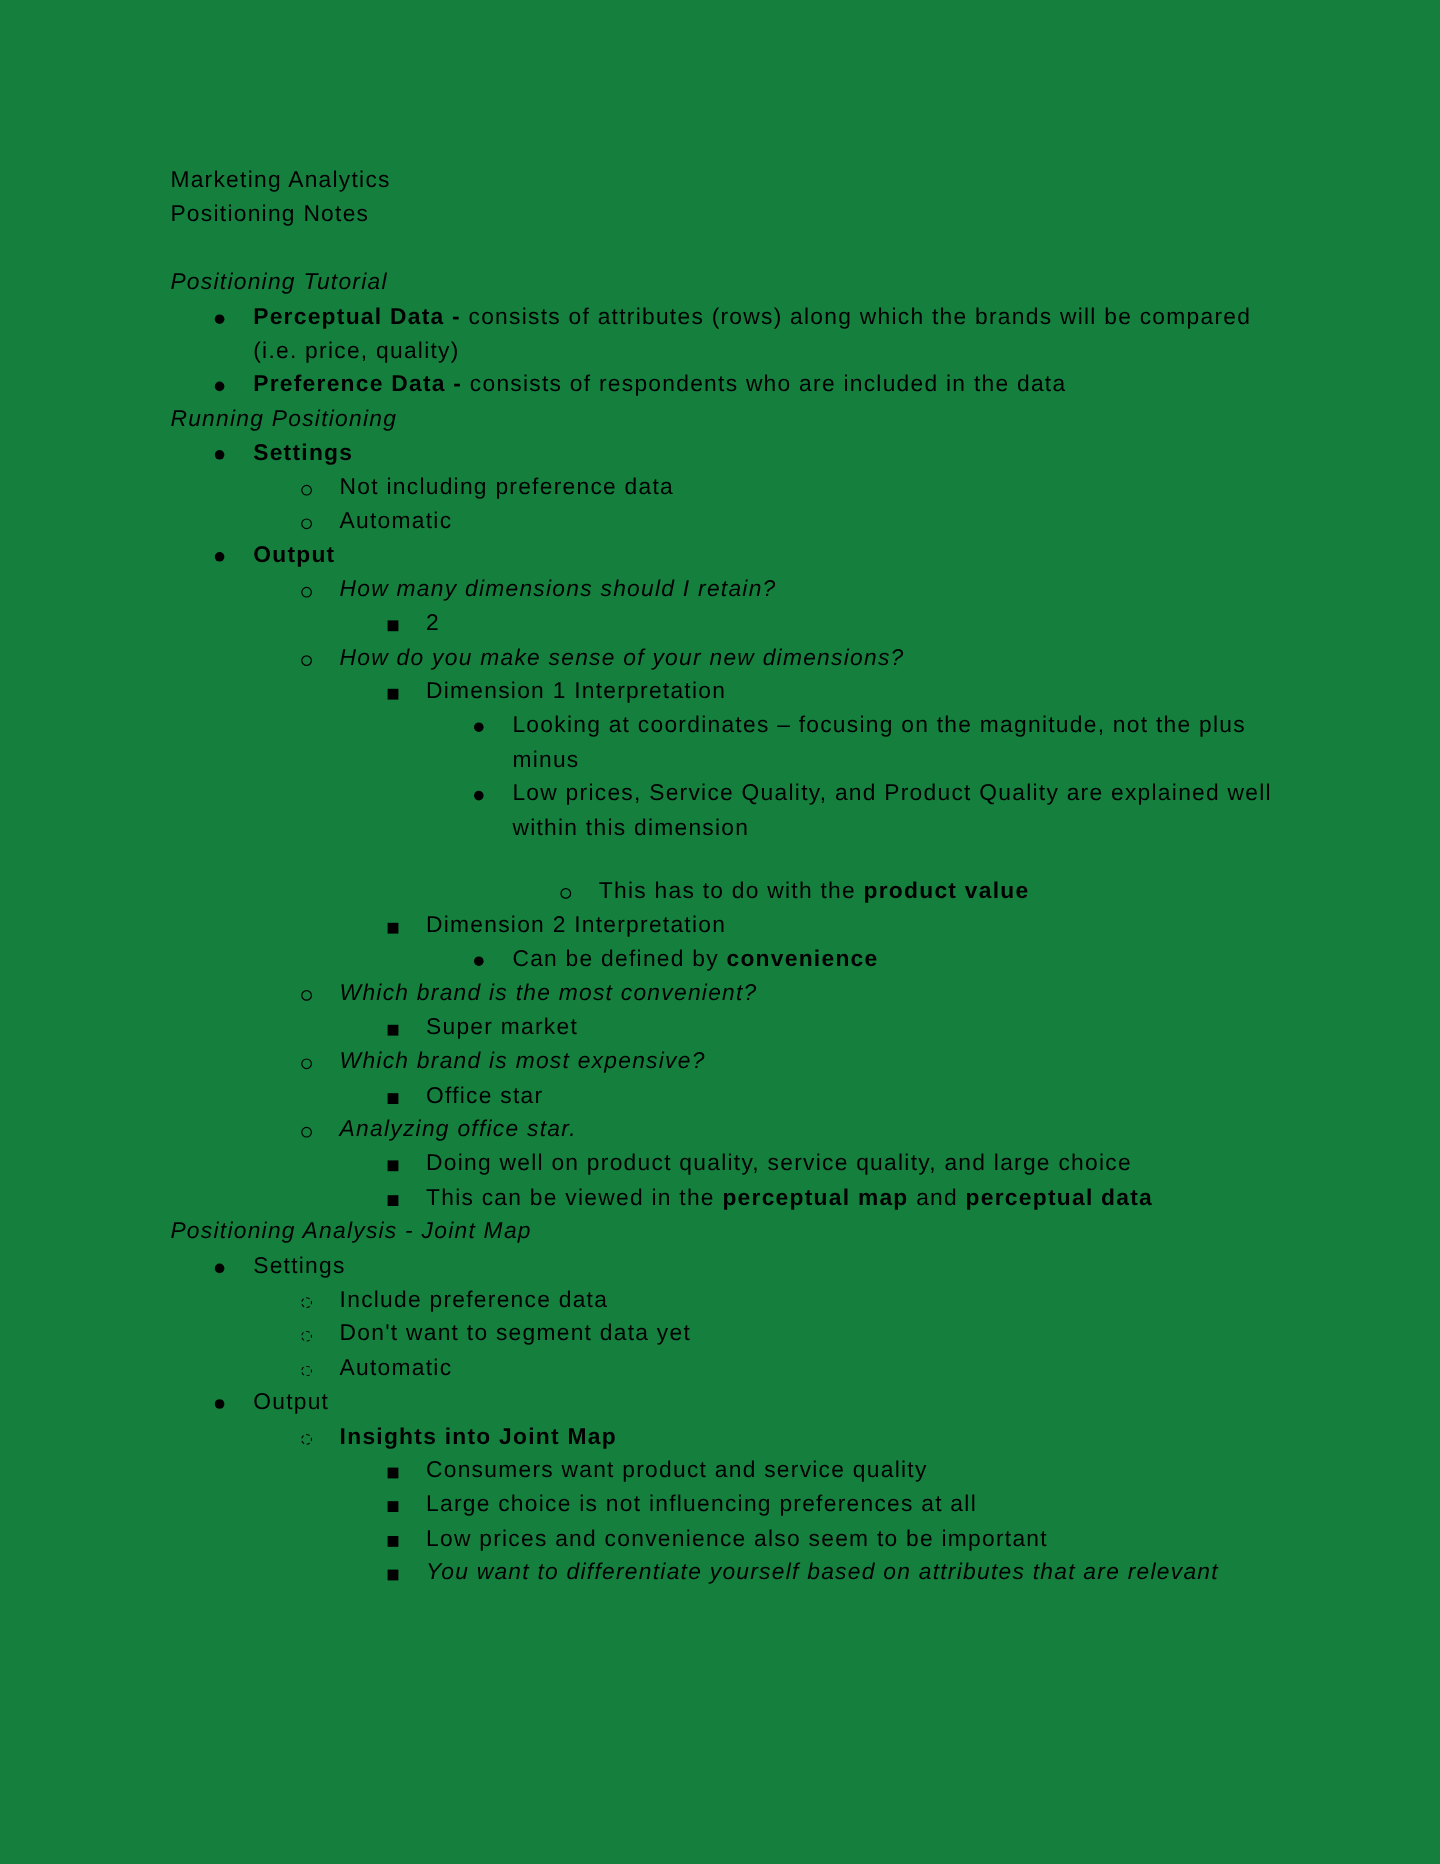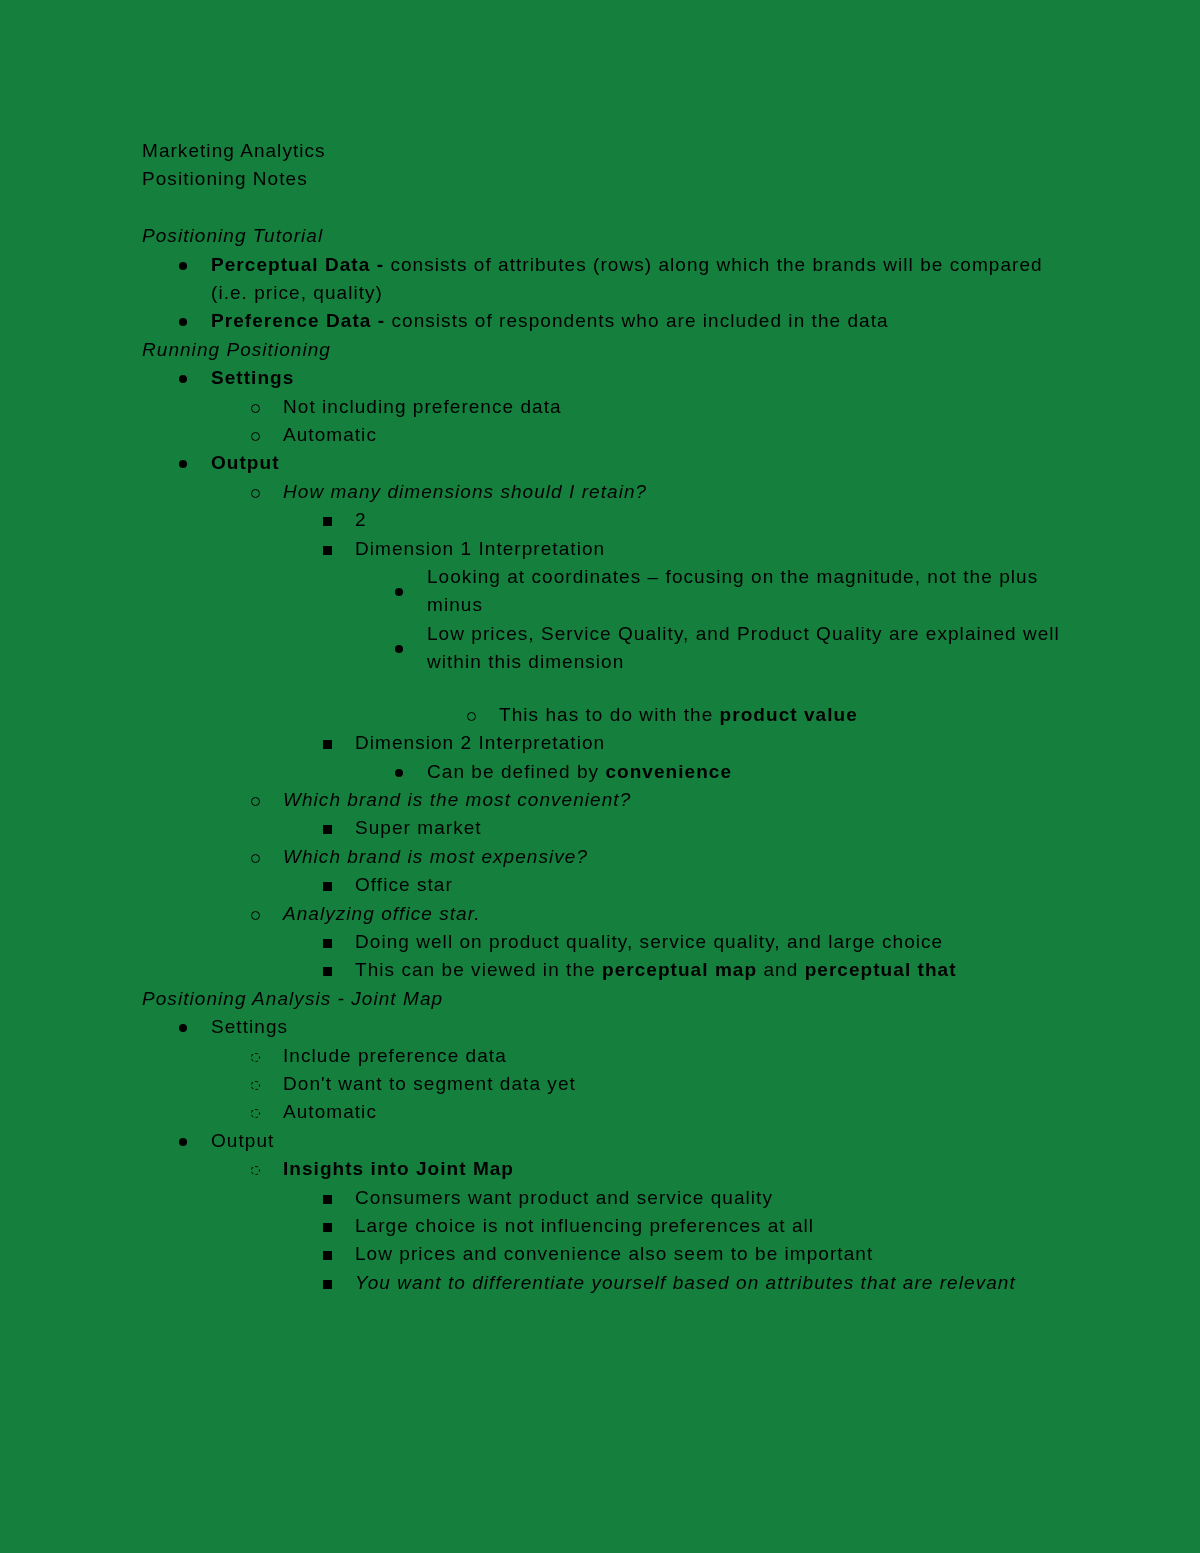--- a/index.html
+++ b/index.html
@@ -24,21 +24,21 @@
   .doc-body { width: 100%; }
   .line {
     display: flex;
     align-items: flex-start;
   }
   .line.blank { height: 28.4px; }
   .level-0 { margin-left: 0; }
   .level-1 { margin-left: 36px; }
   .level-2 { margin-left: 108px; }
   .level-3 { margin-left: 180px; }
-  .level-4 { margin-left: 252px; align-items: center; }
+  .level-4 { margin-left: 252px; }
   .level-5 { margin-left: 324px; margin-top: 24px; }
   .bullet {
     flex: 0 0 33px;
     max-width: 33px;
     display: block;
     position: relative;
     height: 28.4px;
   }
   .bullet::before {
     content: "";
@@ -118,20 +118,24 @@
         <span class="text"><span class="b">Output</span></span>
       </div>
       <div class="line level-2">
         <span class="bullet circle"></span>
         <span class="text"><span class="i">How many dimensions should I retain?</span></span>
       </div>
       <div class="line level-3">
         <span class="bullet square"></span>
         <span class="text"><span>2</span></span>
       </div>
+      <div class="line level-2">
+        <span class="bullet circle"></span>
+        <span class="text"><span class="i">How do you make sense of your new dimensions?</span></span>
+      </div>
       <div class="line level-3">
         <span class="bullet square"></span>
         <span class="text"><span>Dimension 1 Interpretation</span></span>
       </div>
       <div class="line level-4">
         <span class="bullet disc"></span>
         <span class="text"><span>Looking at coordinates – focusing on the magnitude, not the plus minus</span></span>
       </div>
       <div class="line level-4">
         <span class="bullet disc"></span>
@@ -168,21 +172,21 @@
       <div class="line level-2">
         <span class="bullet circle"></span>
         <span class="text"><span class="i">Analyzing office star.</span></span>
       </div>
       <div class="line level-3">
         <span class="bullet square"></span>
         <span class="text"><span>Doing well on product quality, service quality, and large choice</span></span>
       </div>
       <div class="line level-3">
         <span class="bullet square"></span>
-        <span class="text"><span>This can be viewed in the </span><span class="b">perceptual map</span><span> and </span><span class="b">perceptual that</span></span>
+        <span class="text"><span>This can be viewed in the </span><span class="b">perceptual map</span><span> and </span><span class="b">perceptual data</span></span>
       </div>
       <div class="line level-0">
         <span class="text"><span class="i">Positioning Analysis - Joint Map</span></span>
       </div>
       <div class="line level-1">
         <span class="bullet disc"></span>
         <span class="text"><span>Settings</span></span>
       </div>
       <div class="line level-2">
         <span class="bullet dashed-circle"></span>

